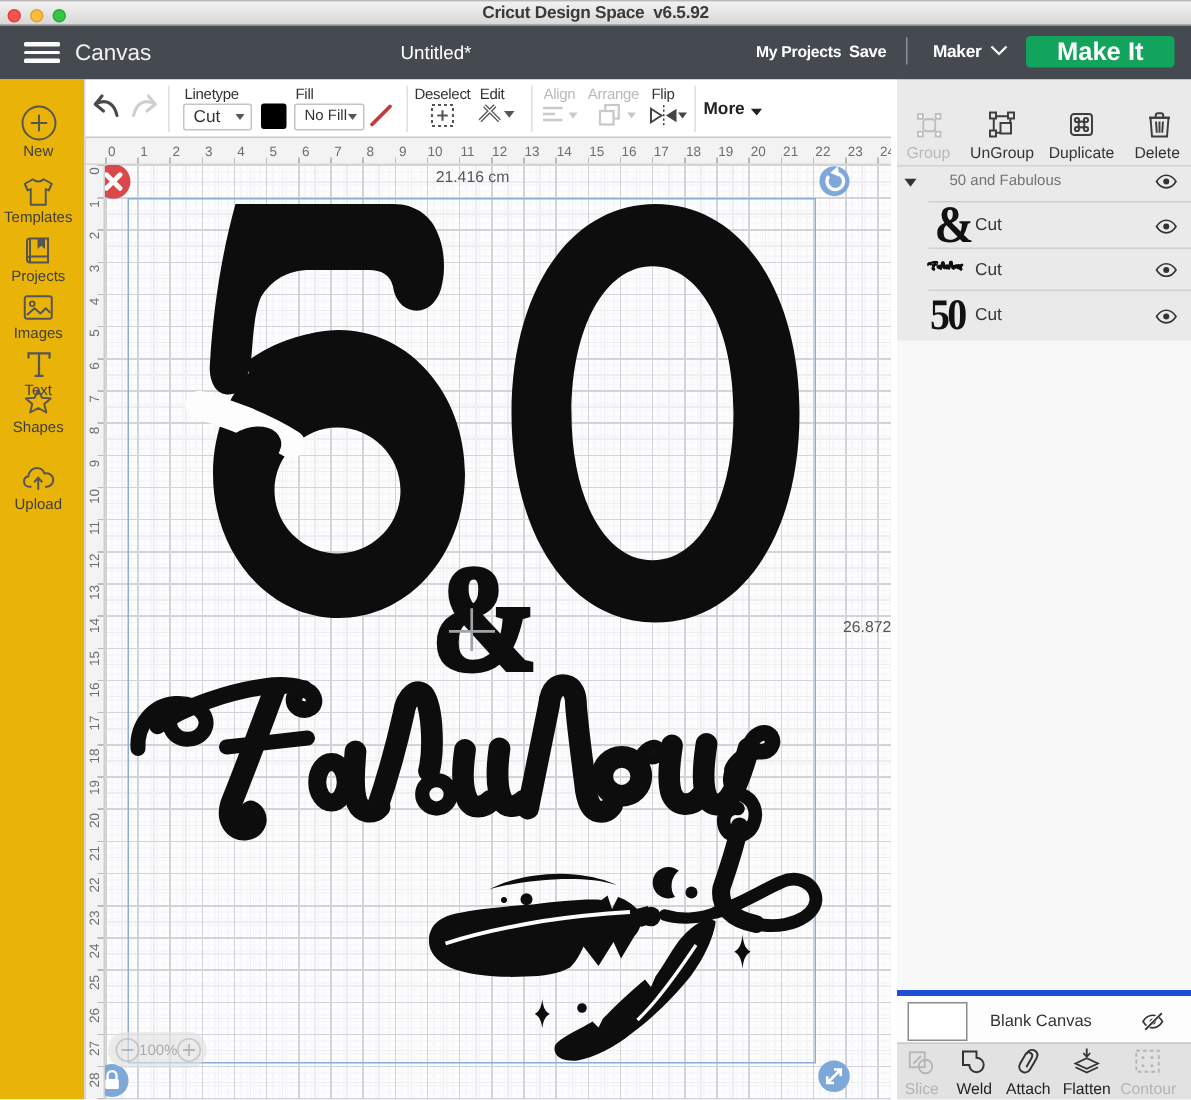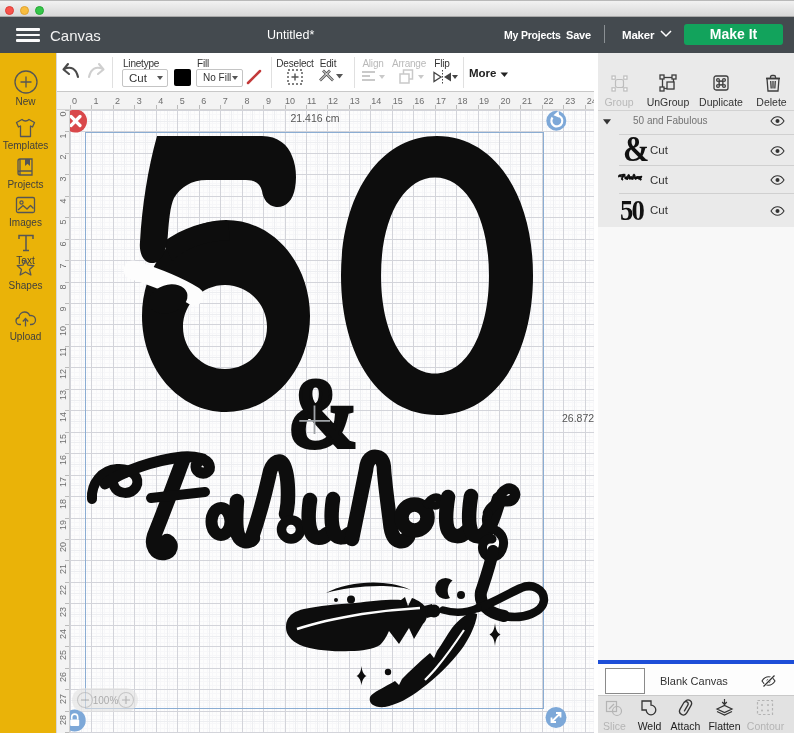--- a/index.html
+++ b/index.html
@@ -19,21 +19,21 @@
 
 #darkbar { position:absolute; left:0; top:17px; width:794px; height:36px; background:#444a4f; color:#fff; }
 .hline { position:absolute; left:16px; width:24px; height:2.5px; background:#fbfbfb; border-radius:1px; }
 #canvaslbl { position:absolute; left:50px; top:10px; font-size:15px; color:#f2f2f2; }
 #untitled { position:absolute; left:267px; top:11px; font-size:12.5px; color:#fff; }
 #myproj { position:absolute; left:504px; top:12px; font-size:10.5px; font-weight:bold; letter-spacing:-0.2px; color:#fff; }
 #savelbl { position:absolute; left:566px; top:12px; font-size:11px; font-weight:bold; letter-spacing:-0.2px; color:#fff; }
 #sep1 { position:absolute; left:604px; top:8px; width:1px; height:18px; background:#8b9094; }
 #makerlbl { position:absolute; left:622px; top:12px; font-size:11.5px; font-weight:bold; letter-spacing:-0.2px; color:#fff; }
 #makeit { position:absolute; left:684px; top:7px; width:99px; height:21px; background:#12a35c; border-radius:3px;
-  text-align:center; line-height:21px; font-size:14px; font-weight:bold; color:#fff; }
+  text-align:center; line-height:21px; font-size:17px; font-weight:bold; color:#fff; }
 
 
 #leftbar { position:absolute; left:0; top:53px; width:57px; height:680px; background:#eab308; border-right:1px solid #d8d8d8; }
 .sideitem { position:absolute; left:0; width:51px; text-align:center; color:#3f3f3f; font-size:10px; }
 .sideitem svg { display:block; margin:0 auto 2px auto; }
 
 
 #toolbar { position:absolute; left:57px; top:53px; width:537px; height:39px; background:#fff; border-bottom:1px solid #c8c8c8; }
 .tlabel { position:absolute; top:5px; font-size:10px; letter-spacing:-0.2px; color:#333; }
 .tlabel.gray { color:#b9b9b9; }
@@ -229,20 +229,21 @@
     <div class="vnum" style="top:475.3px;">22</div>
     <div class="vnum" style="top:496.9px;">23</div>
     <div class="vnum" style="top:518.6px;">24</div>
     <div class="vnum" style="top:540.2px;">25</div>
     <div class="vnum" style="top:561.9px;">26</div>
     <div class="vnum" style="top:583.5px;">27</div>
     <div class="vnum" style="top:605.2px;">28</div>
   </div>
 
   <div id="titlebar">
+    <div id="titletext">Cricut Design Space&nbsp;&nbsp;v6.5.92</div>
     <div class="tl" id="tl1"></div>
       <div class="tl" id="tl2"></div>
       <div class="tl" id="tl3"></div>
   </div>
   <div id="darkbar">
     <div class="hline" style="top:11px;"></div>
     <div class="hline" style="top:16.5px;"></div>
     <div class="hline" style="top:22px;"></div>
     <div id="canvaslbl">Canvas</div>
     <div id="untitled">Untitled*</div>

